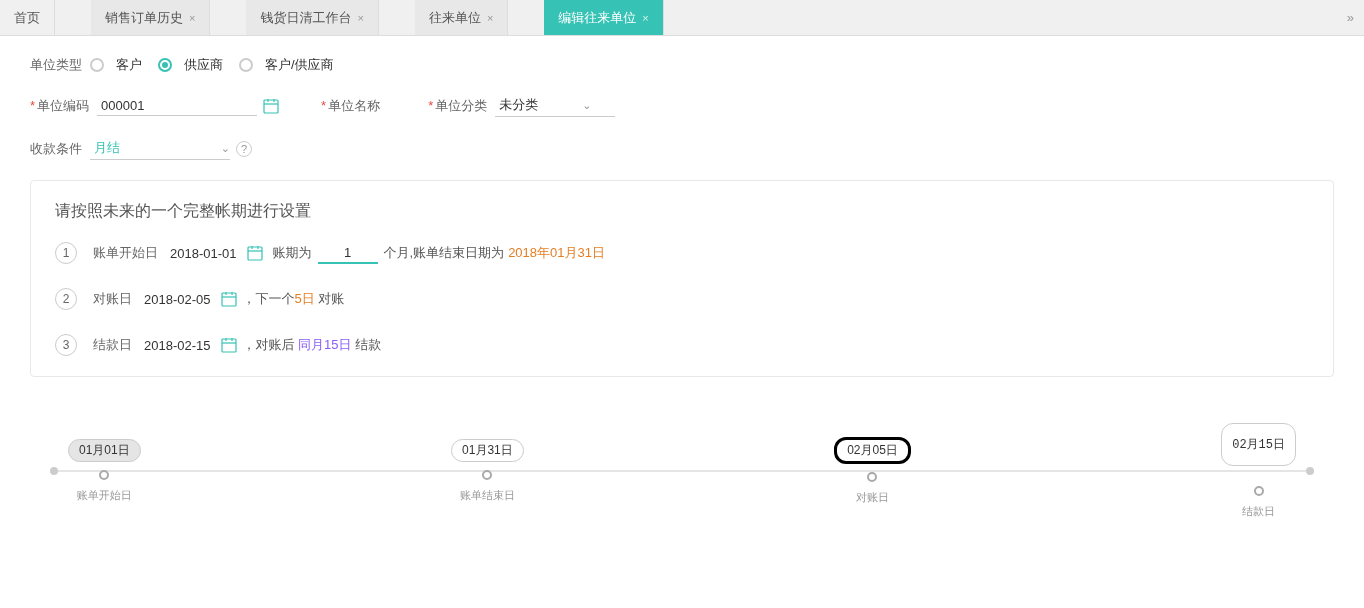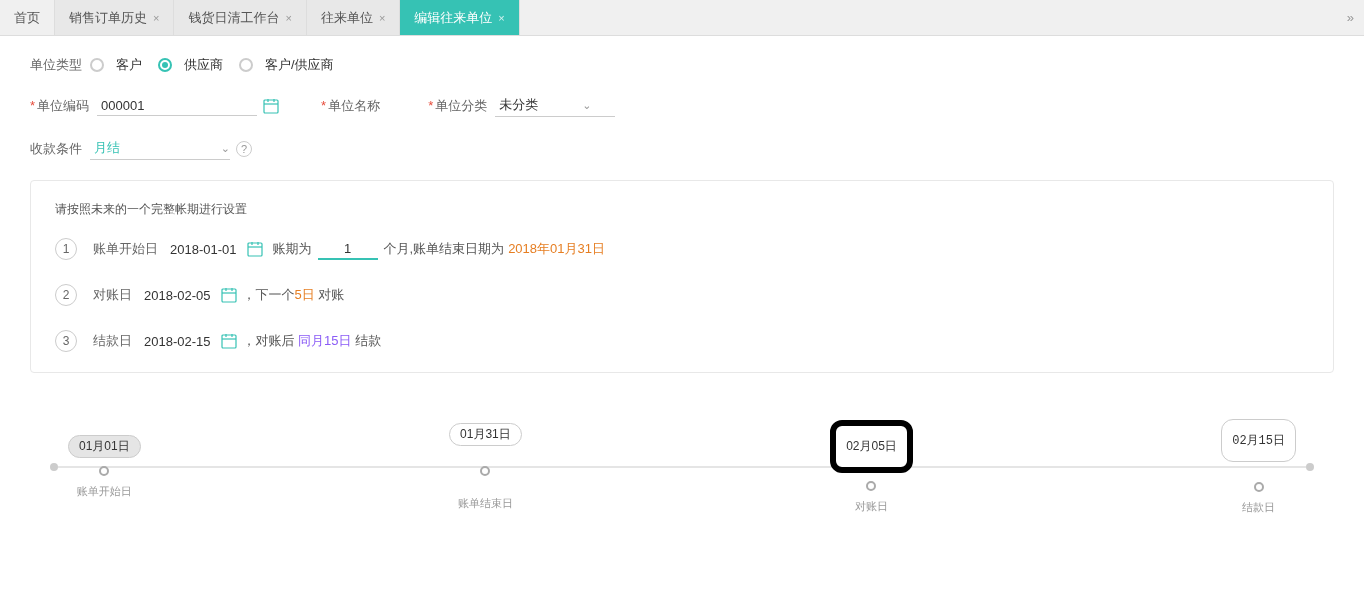--- a/index.html
+++ b/index.html
@@ -4,20 +4,21 @@
   <style>
     * { box-sizing: border-box; margin: 0; padding: 0; }
     body { font-family: "Microsoft YaHei", "PingFang SC", sans-serif; font-size: 13px; color: #333; background: #f5f5f5; }
 
     
     .tabs-bar {
       display: flex; align-items: stretch;
       background: #f0f0f0;
       border-bottom: 1px solid #ddd;
       height: 36px;
+      gap: 36px;
     }
     .tab {
       display: flex; align-items: center; padding: 0 14px;
       cursor: pointer; color: #555; border-right: 1px solid #ddd;
       white-space: nowrap; font-size: 13px; height: 100%;
       background: #e8e8e8;
     }
     .tab:first-child { background: #f0f0f0; }
     .tab .tab-close {
       margin-left: 6px; color: #999; font-size: 11px; cursor: pointer;
@@ -92,21 +93,21 @@
       display: inline-flex; align-items: center; justify-content: center;
       font-size: 11px; color: #999; cursor: pointer; margin-left: 6px;
     }
 
     
     .section-box {
       border: 1px solid #e8e8e8; border-radius: 4px;
       padding: 20px 24px; margin-bottom: 16px;
     }
     .section-title {
-      font-size: 12px; color: #555; margin-bottom: 20px;
+      font-size: 16px; color: #555; margin-bottom: 20px;
     }
 
     
     .step-row {
       display: flex; align-items: center; margin-bottom: 24px;
     }
     .step-num {
       width: 22px; height: 22px; border-radius: 50%; border: 1px solid #ccc;
       display: flex; align-items: center; justify-content: center;
       font-size: 12px; color: #666; margin-right: 16px; flex-shrink: 0;
@@ -288,30 +289,30 @@
 
         <div class="timeline-node">
           <div style="position:relative; display:flex; flex-direction:column; align-items:center;">
             <div style="background:#e5e5e5; border:1px solid #ccc; border-radius:12px; padding:2px 10px; font-size:12px; color:#333; white-space:nowrap; margin-bottom:8px;">01月01日</div>
             <div style="width:10px;height:10px;border-radius:50%;border:2px solid #aaa;background:#fff;"></div>
             <div style="font-size:11px;color:#999;margin-top:8px;white-space:nowrap;">账单开始日</div>
           </div>
         </div>
 
         <div class="timeline-node">
-          <div style="position:relative; display:flex; flex-direction:column; align-items:center;gap:12px;">
+          <div style="position:relative; display:flex; flex-direction:column; align-items:center;">
             <div style="background:#fff; border:1px solid #ccc; border-radius:12px; padding:2px 10px; font-size:12px; color:#333; white-space:nowrap; margin-bottom:8px;">01月31日</div>
             <div style="width:10px;height:10px;border-radius:50%;border:2px solid #aaa;background:#fff;"></div>
             <div style="font-size:11px;color:#999;margin-top:8px;white-space:nowrap;">账单结束日</div>
           </div>
         </div>
 
         <div class="timeline-node">
           <div style="position:relative; display:flex; flex-direction:column; align-items:center;">
-            <div style="background:#fff; border:6px solid #000000; border-radius:12px; padding:12px 10px; font-size:12px; color:#333; white-space:nowrap; margin-bottom:8px;">02月05日</div>
+            <div style="background:#fff; border:3px solid #000000; border-radius:12px; padding:2px 10px; font-size:12px; color:#333; white-space:nowrap; margin-bottom:8px;">02月05日</div>
             <div style="width:10px;height:10px;border-radius:50%;border:2px solid #aaa;background:#fff;"></div>
             <div style="font-size:11px;color:#999;margin-top:8px;white-space:nowrap;">对账日</div>
           </div>
         </div>
 
         <div class="timeline-node">
           <div style="position:relative; display:flex; flex-direction:column; align-items:center;">
             <div style="background:#fff; border:1px solid #ccc; border-radius:12px; padding:12px 10px; font-size:12px; color:#333; white-space:nowrap; margin-bottom:20px;font-family:Liberation Mono, monospace;">02月15日</div>
             <div style="width:10px;height:10px;border-radius:50%;border:2px solid #aaa;background:#fff;"></div>
             <div style="font-size:11px;color:#999;margin-top:8px;white-space:nowrap;">结款日</div>

